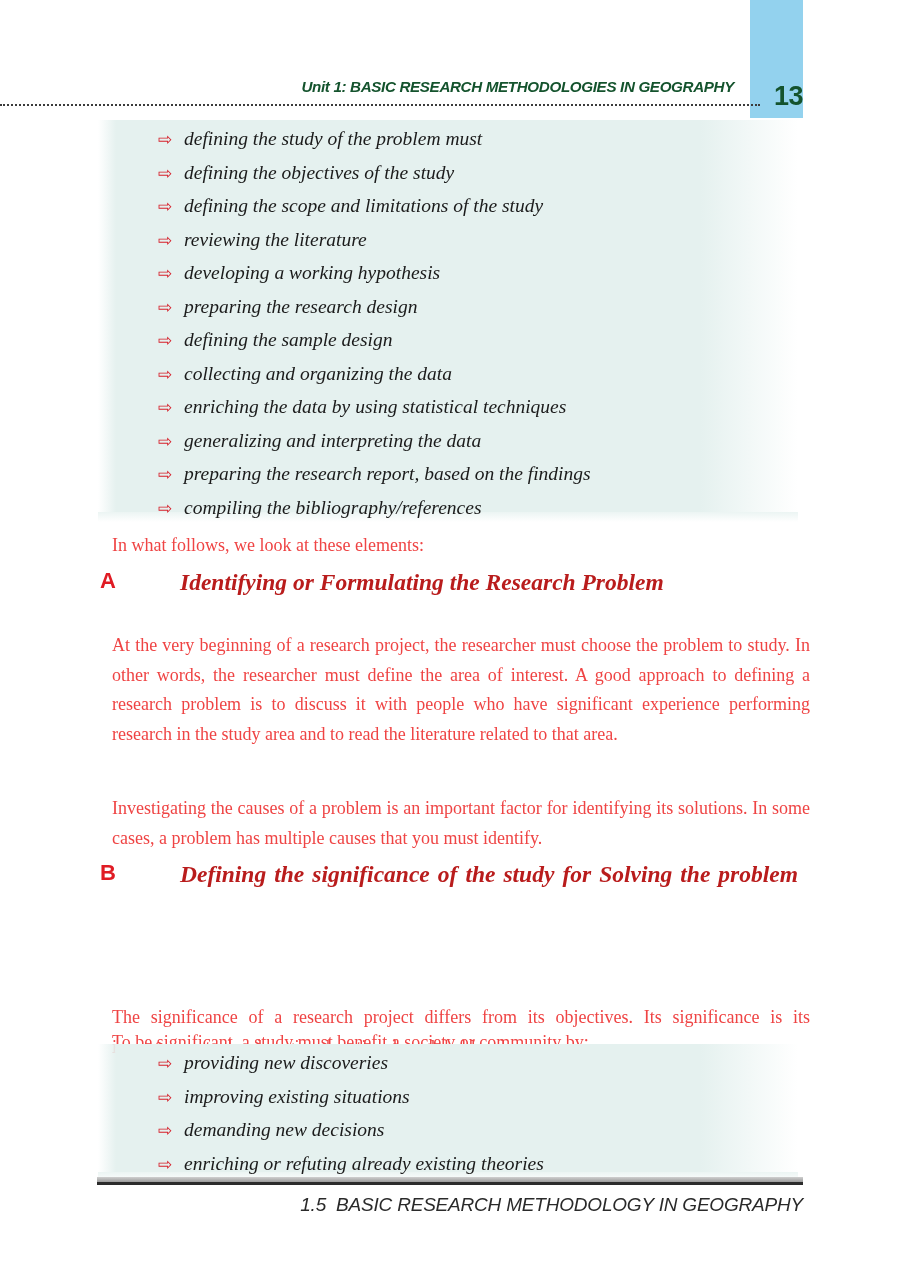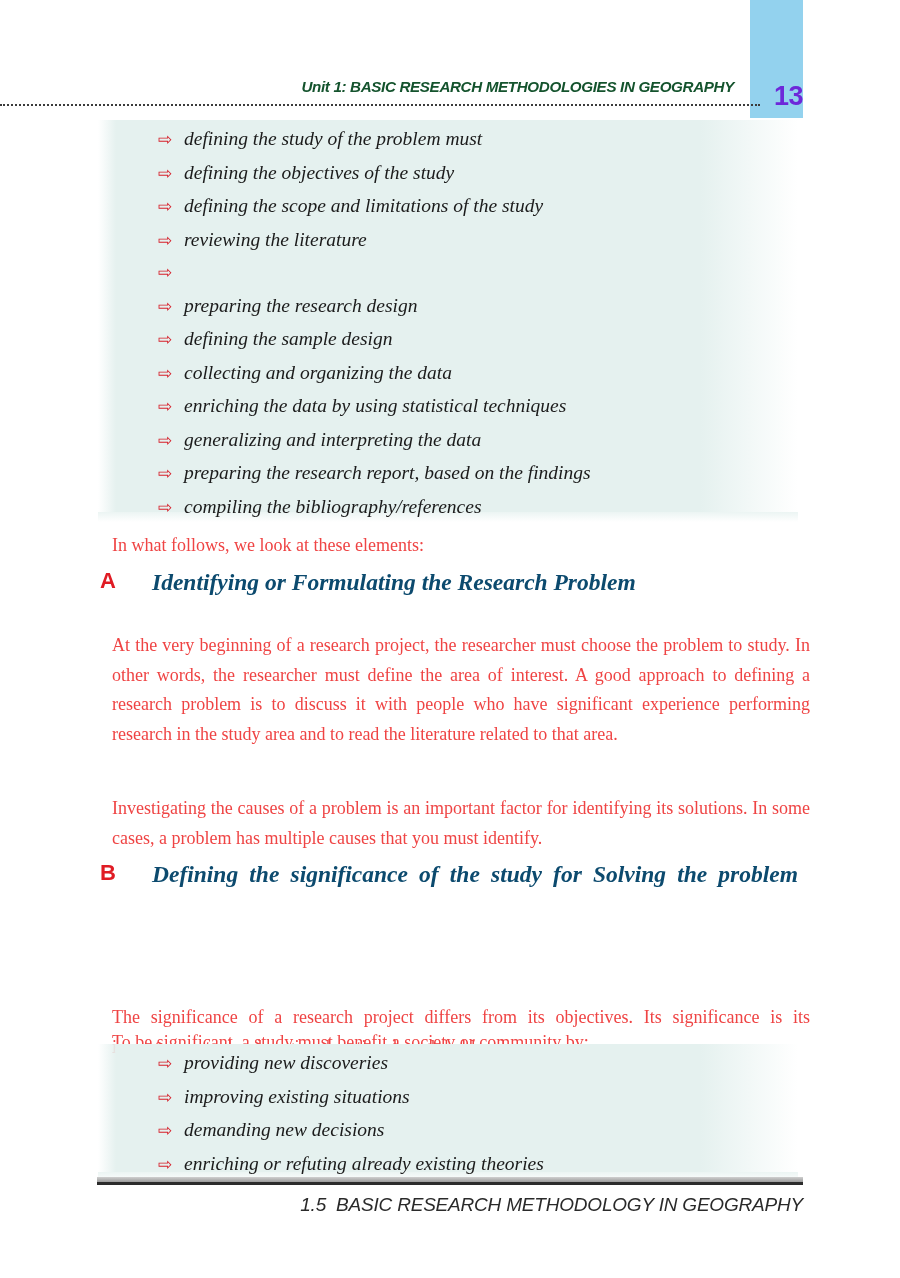--- a/index.html
+++ b/index.html
@@ -27,21 +27,21 @@
   }
   .page-number-block .num {
     position: absolute;
     left: 0;
     right: 0;
     bottom: 6px;
     text-align: center;
     font-family: "Liberation Sans", sans-serif;
     font-weight: bold;
     font-size: 27px;
-    color: #6d28d9;
+    color: #14532d;
     letter-spacing: -0.5px;
     margin-left: 24px;
   }
 
   
   .running-header {
     position: absolute;
     left: 0;
     top: 78px;
     width: 748px;
@@ -155,26 +155,26 @@
   .section-heading .letter {
     position: absolute;
     left: 0;
     top: 0;
     font-family: "Liberation Sans", sans-serif;
     font-weight: bold;
     font-size: 22px;
     color: #e01b24;
   }
   .section-heading .title {
-    margin-left: 52px;
+    margin-left: 80px;
     font-weight: bold;
     font-style: italic;
     font-size: 23.5px;
     line-height: 29px;
-    color: #0c4a6e;
+    color: #b91c1c;
   }
   .section-heading .title.justified {
     text-align: justify;
     text-justify: inter-word;
   }
   .section-heading .title.justified::after {
     content: "";
     display: inline-block;
     width: 100%;
   }
@@ -236,20 +236,21 @@
   <li>
     <span class="arrow-icon">⇨</span>
     <span class="bullet-text">defining the scope and limitations of the study</span>
   </li>
   <li>
     <span class="arrow-icon">⇨</span>
     <span class="bullet-text">reviewing the literature</span>
   </li>
   <li>
     <span class="arrow-icon">⇨</span>
+    <span class="bullet-text">developing a working hypothesis</span>
   </li>
   <li>
     <span class="arrow-icon">⇨</span>
     <span class="bullet-text">preparing the research design</span>
   </li>
   <li>
     <span class="arrow-icon">⇨</span>
     <span class="bullet-text">defining the sample design</span>
   </li>
   <li>

